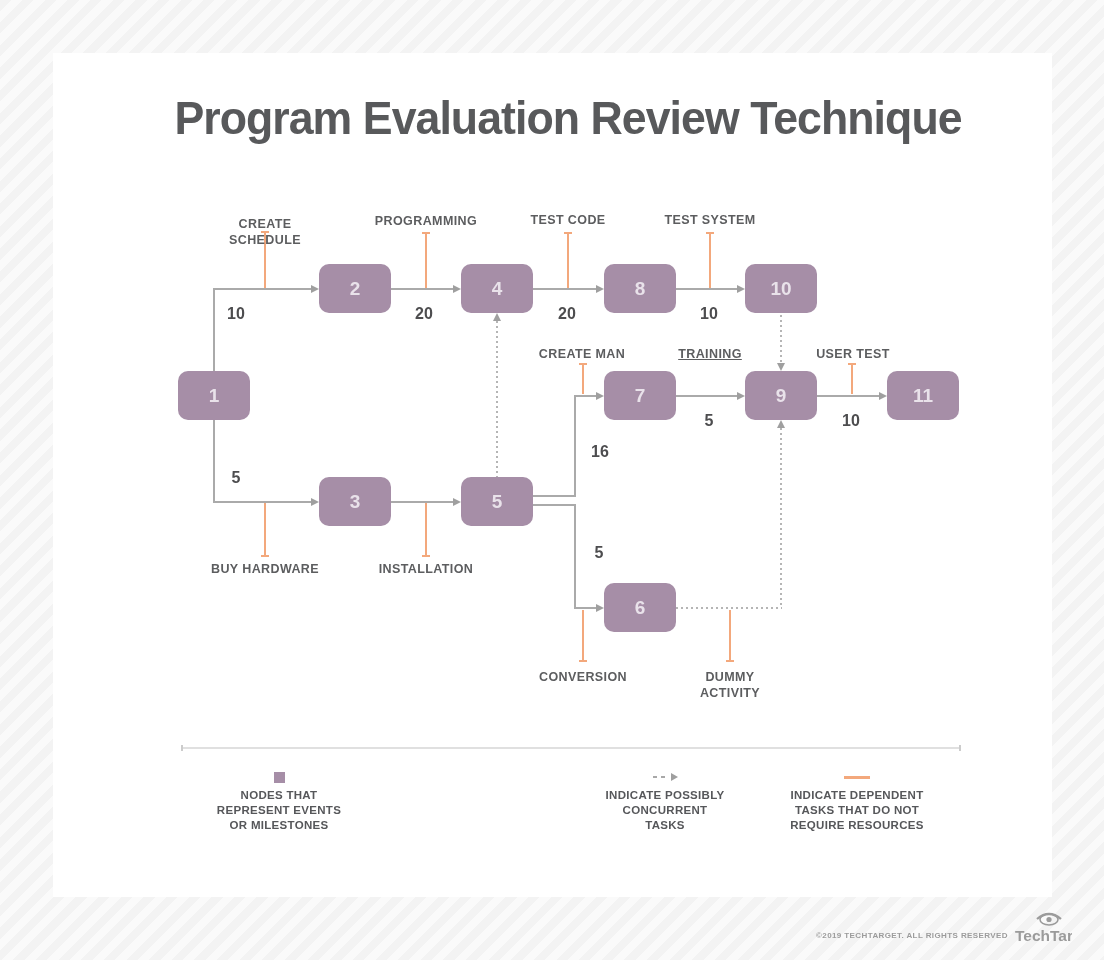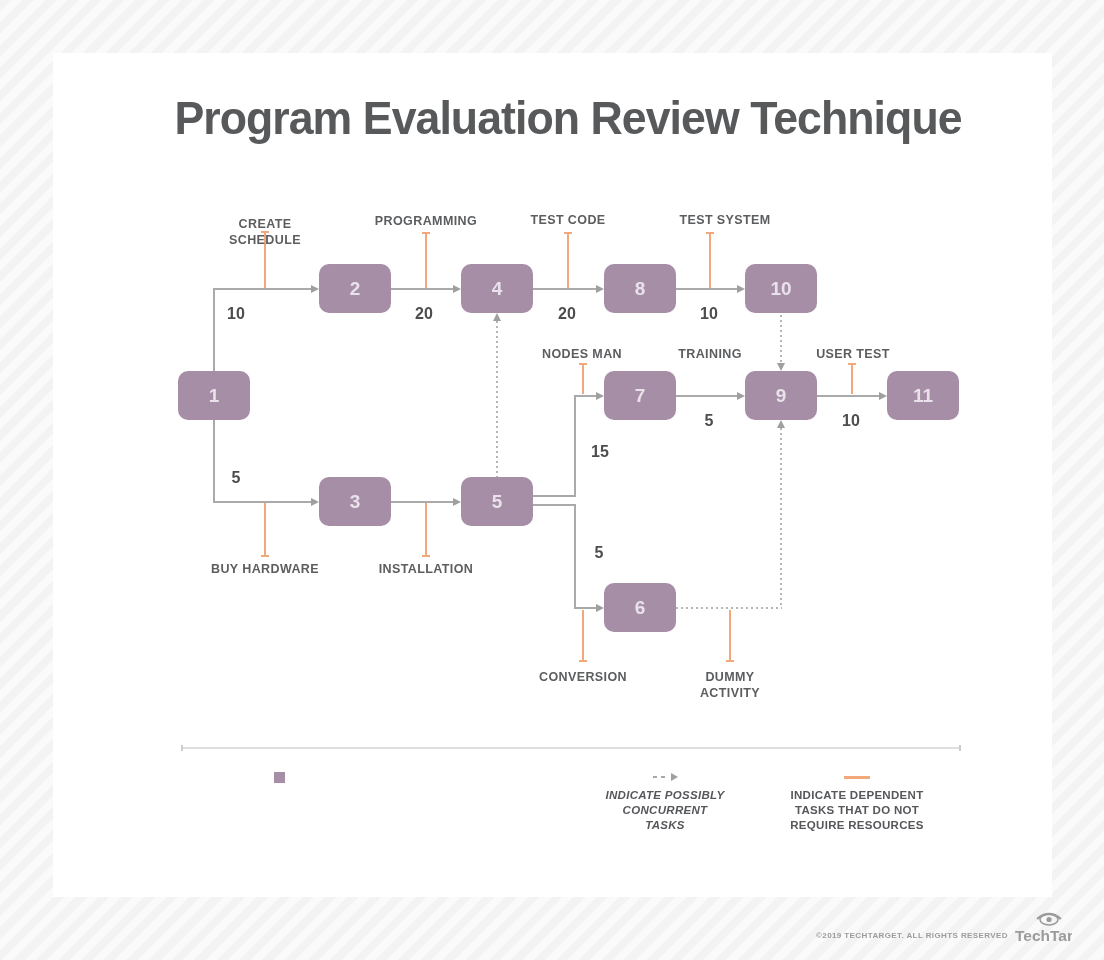--- a/index.html
+++ b/index.html
@@ -153,36 +153,36 @@
   <div class="tick cap-top" style="left:835px; top:363px; height:31px;"></div>
   <div class="tick cap-bottom" style="left:248px; top:503px; height:54px;"></div>
   <div class="tick cap-bottom" style="left:409px; top:503px; height:54px;"></div>
   <div class="tick cap-bottom" style="left:566px; top:610px; height:52px;"></div>
   <div class="tick cap-bottom" style="left:713px; top:610px; height:52px;"></div>
 
   <div class="alabel" style="left:249px; top:195px;margin-top:21px;">CREATE
 SCHEDULE</div>
   <div class="alabel" style="left:410px; top:213px;">PROGRAMMING</div>
   <div class="alabel" style="left:552px; top:212px;">TEST CODE</div>
-  <div class="alabel" style="left:694px; top:212px;margin-left:15px;">TEST SYSTEM</div>
-  <div class="alabel" style="left:566px; top:346px;">NODES MAN</div>
-  <div class="alabel" style="left:694px; top:346px;">TRAINING</div>
+  <div class="alabel" style="left:694px; top:212px;">TEST SYSTEM</div>
+  <div class="alabel" style="left:566px; top:346px;">CREATE MAN</div>
+  <div class="alabel" style="left:694px; top:346px;text-decoration:underline;">TRAINING</div>
   <div class="alabel" style="left:837px; top:346px;">USER TEST</div>
   <div class="alabel" style="left:249px; top:561px;">BUY HARDWARE</div>
   <div class="alabel" style="left:410px; top:561px;">INSTALLATION</div>
   <div class="alabel" style="left:567px; top:669px;">CONVERSION</div>
   <div class="alabel" style="left:714px; top:669px;">DUMMY
 ACTIVITY</div>
 
   <div class="dur" style="left:220px; top:305px;">10</div>
   <div class="dur" style="left:408px; top:305px;">20</div>
   <div class="dur" style="left:551px; top:305px;">20</div>
   <div class="dur" style="left:693px; top:305px;">10</div>
   <div class="dur" style="left:220px; top:469px;">5</div>
-  <div class="dur" style="left:584px; top:443px;">15</div>
+  <div class="dur" style="left:584px; top:443px;">16</div>
   <div class="dur" style="left:583px; top:544px;">5</div>
   <div class="dur" style="left:693px; top:412px;">5</div>
   <div class="dur" style="left:835px; top:412px;">10</div>
 
   <div class="node" style="left:162px; top:371px;">1</div>
   <div class="node" style="left:303px; top:264px;">2</div>
   <div class="node" style="left:303px; top:477px;">3</div>
   <div class="node" style="left:445px; top:264px;">4</div>
   <div class="node" style="left:445px; top:477px;">5</div>
   <div class="node" style="left:588px; top:583px;">6</div>
@@ -191,22 +191,25 @@
   <div class="node" style="left:729px; top:371px;">9</div>
   <div class="node" style="left:729px; top:264px;">10</div>
   <div class="node" style="left:871px; top:371px;">11</div>
 
   <div class="divider"></div>
 
   <div class="legend-item" style="left:263px;">
     <div class="legend-icon">
         <span class="icon-square"></span>
       </div>
-  </div>
-  <div class="legend-item" style="left:649px;font-style:italic;">
+    <div class="legend-text">NODES THAT
+REPRESENT EVENTS
+OR MILESTONES</div>
+  </div>
+  <div class="legend-item" style="left:649px;">
     <div class="legend-icon">
       <span class="icon-dashes"></span>
         <span class="icon-arrow-head"></span>
     </div>
     <div class="legend-text">INDICATE POSSIBLY
 CONCURRENT
 TASKS</div>
   </div>
   <div class="legend-item" style="left:841px;">
     <div class="legend-icon">

